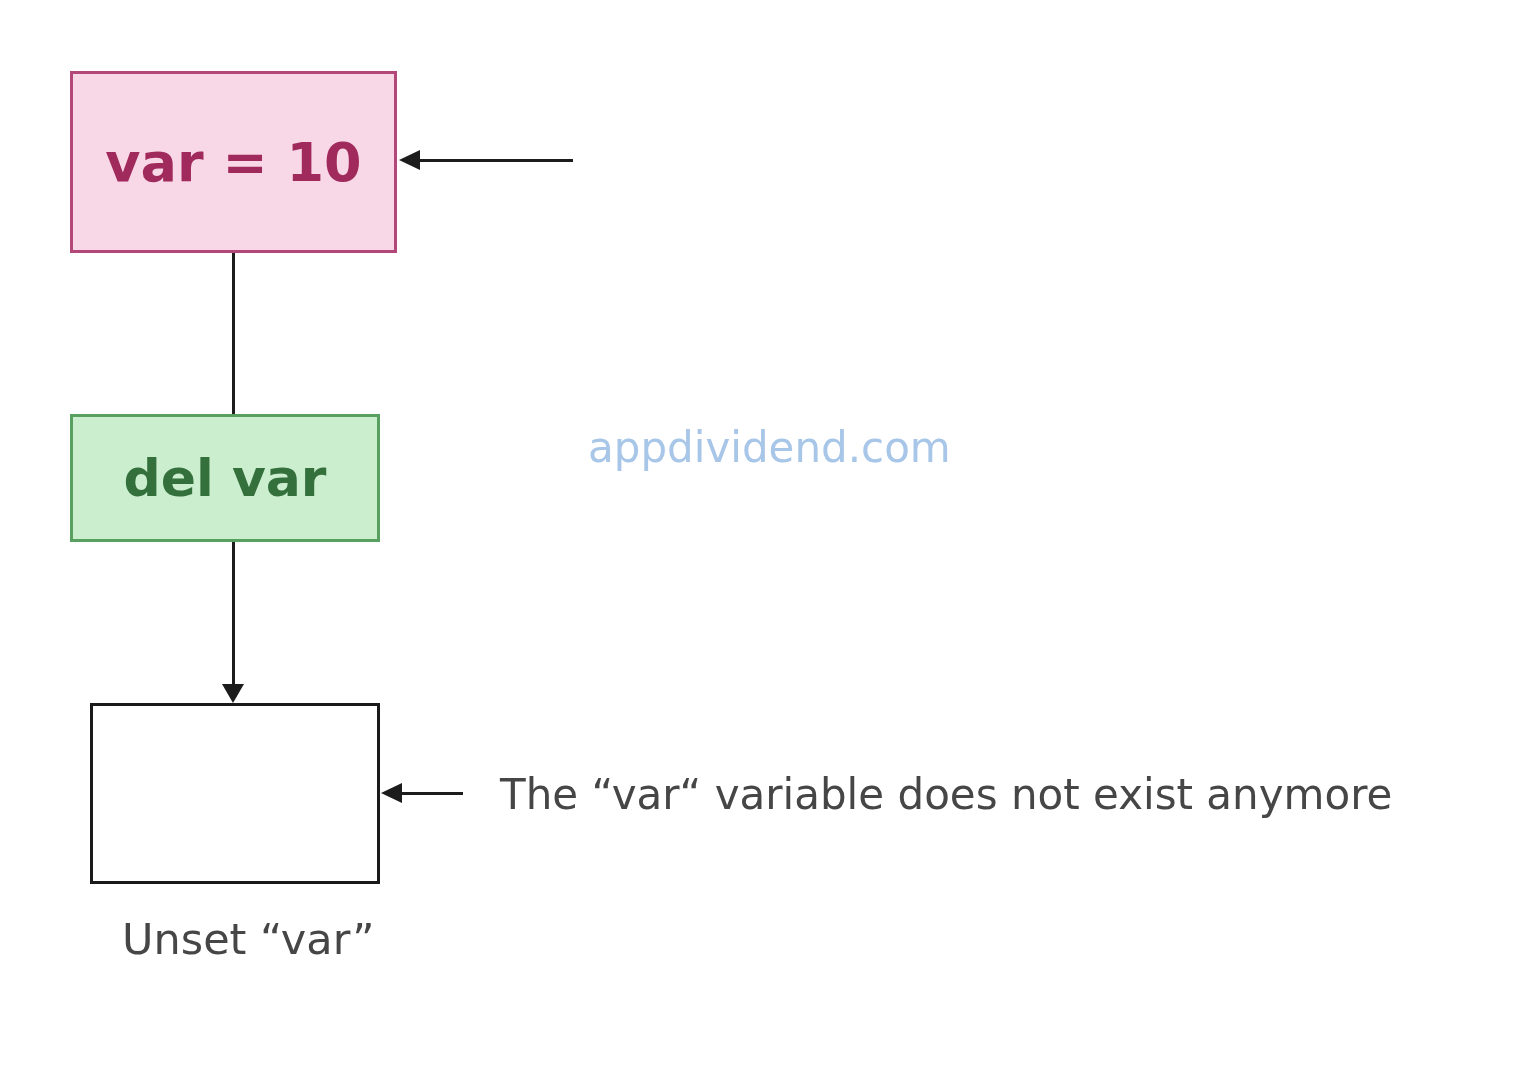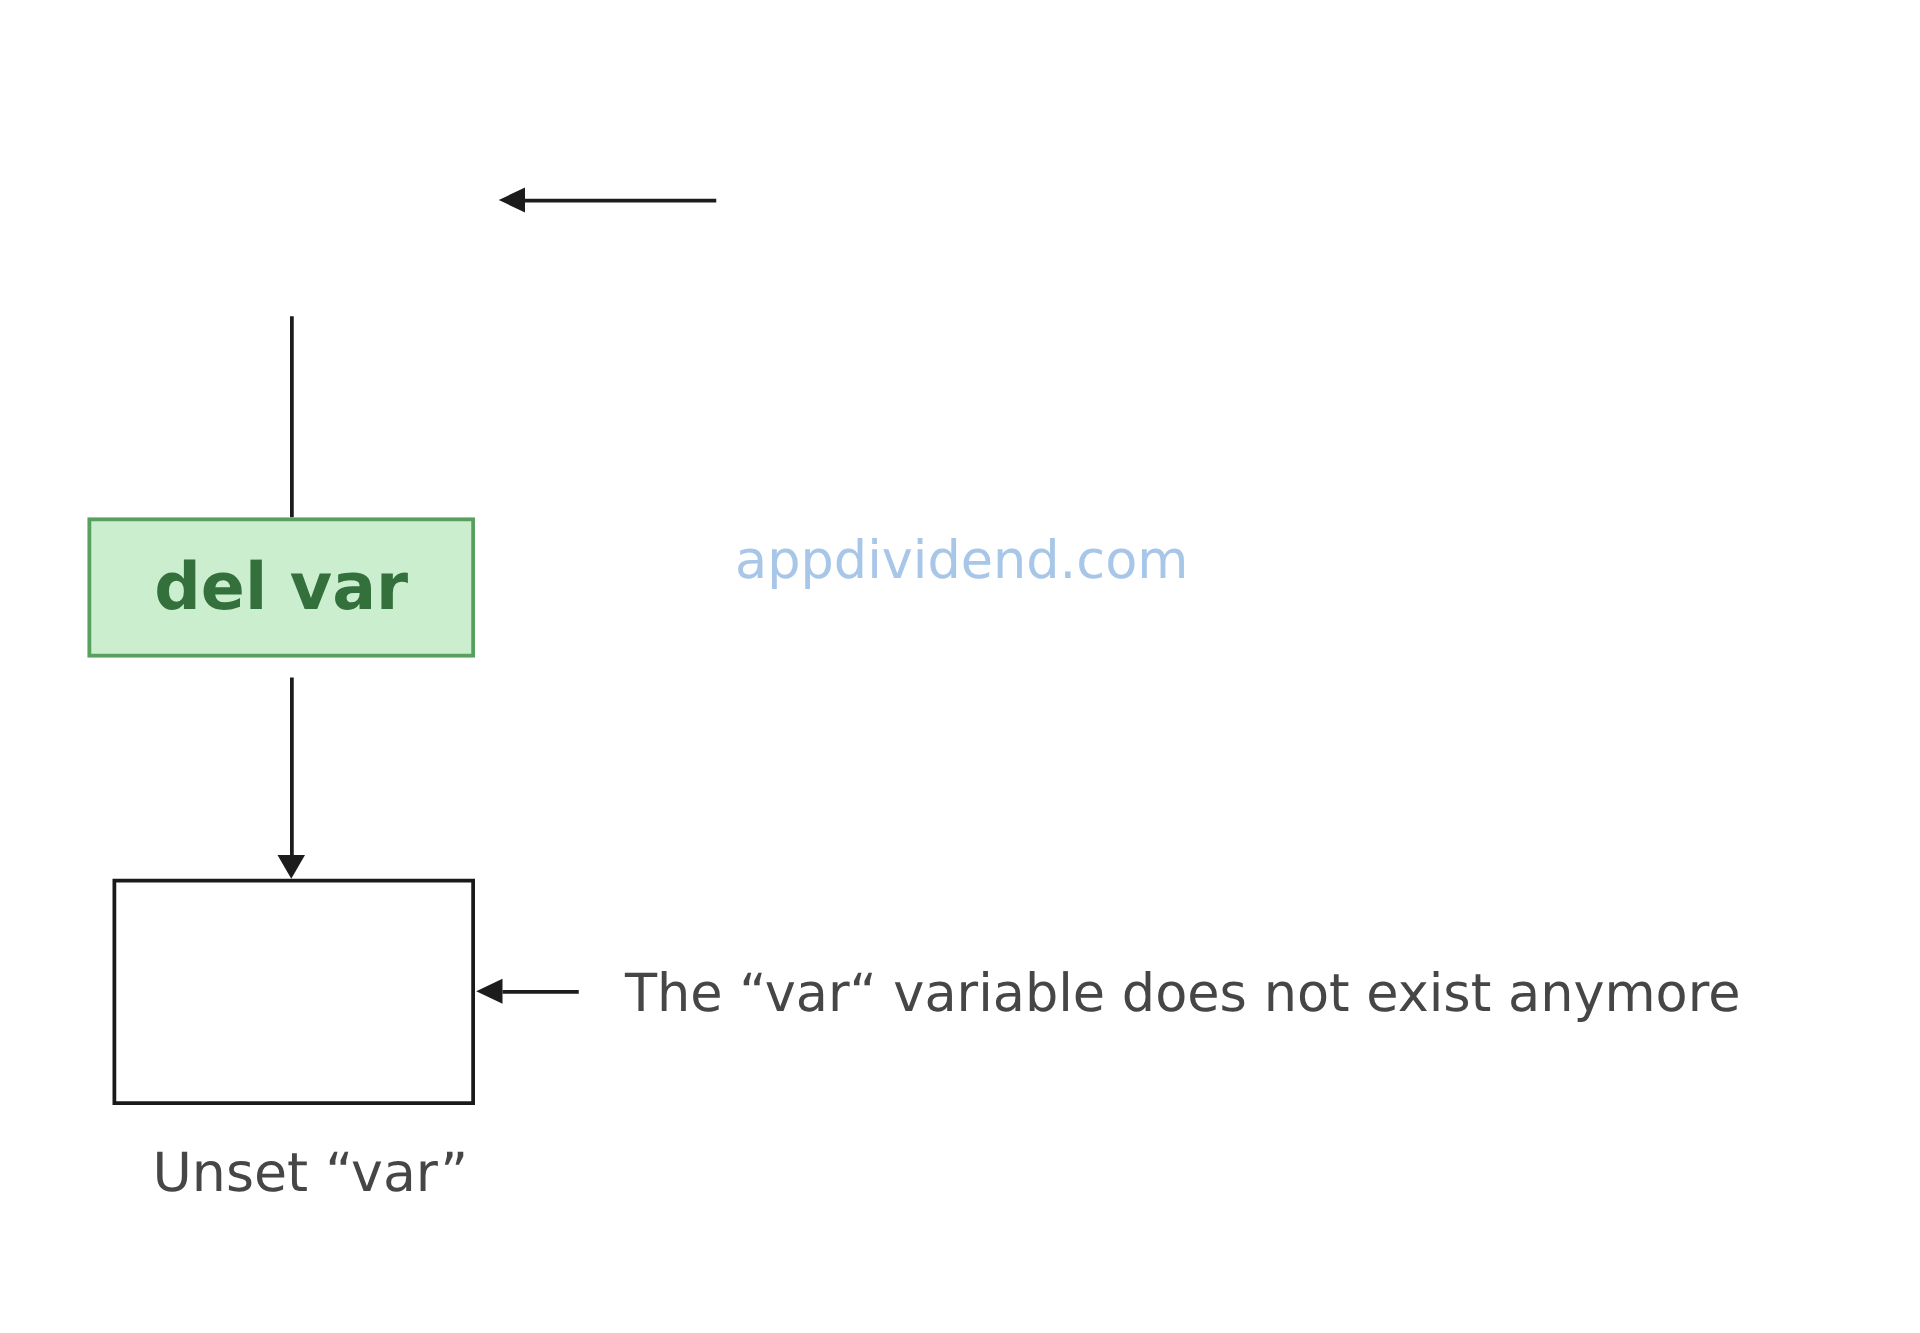--- a/index.html
+++ b/index.html
@@ -24,21 +24,21 @@
   }
   .var-box {
     left: 70px; top: 71px; width: 327px; height: 182px;
     background: var(--var-fill, #f8d7e7);
     border: 3px solid var(--var-border, #b34779);
     color: var(--var-text, #a12a5c);
     font-size: 54px;
     font-weight: 600;
   }
   .del-box {
-    left: 70px; top: 414px; width: 310px; height: 112px;
+    left: 70px; top: 414px; width: 310px; height: 128px;
     background: var(--del-fill, #cbeecf);
     border: 3px solid var(--del-border, #57a05f);
     color: var(--del-text, #34703c);
     font-size: 52px;
     font-weight: 600;
   }
   .empty-box {
     left: 90px; top: 703px; width: 290px; height: 181px;
     background: #ffffff;
     border: 3px solid var(--empty-border, #1a1a1a);
@@ -88,20 +88,23 @@
     line-height: 50px;
     color: var(--watermark, #a7c6e8);
     white-space: nowrap;
   }
 </style>
 </head>
 <body>
 
 <div class="canvas">
 
+  <div class="node var-box">
+    <span>var = 10</span>
+  </div>
 
   <div class="line vline1"></div>
 
   <div class="node del-box">
     <span>del var</span>
   </div>
 
   <div class="line vline2"></div>
   <div class="arrowhead head-down"></div>
 

